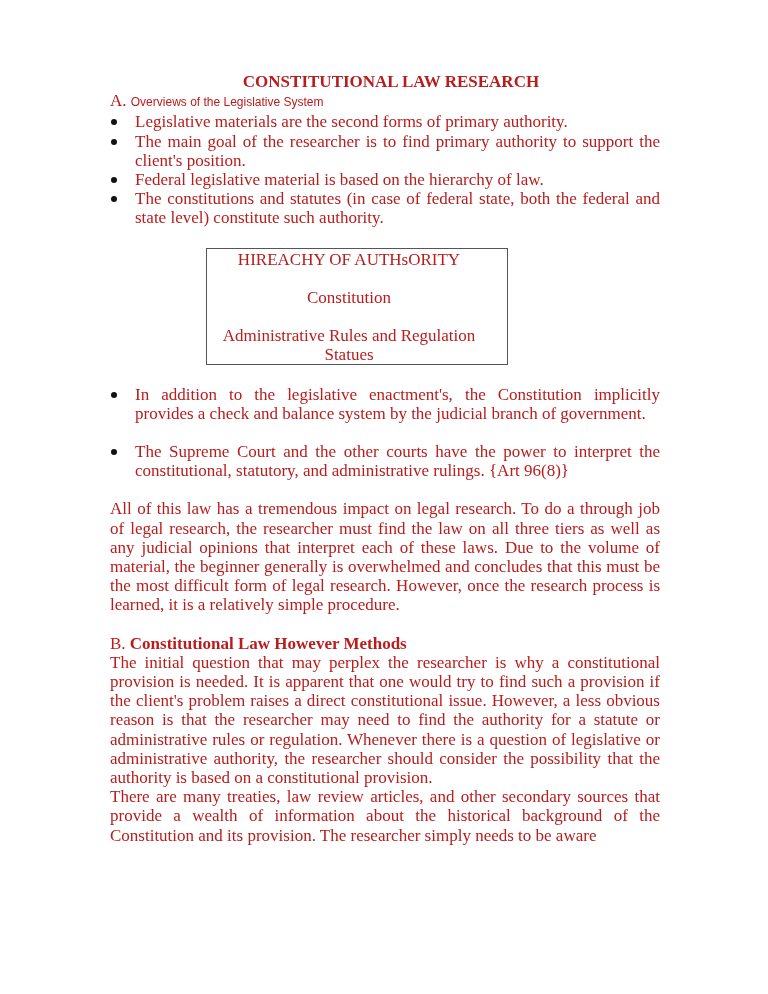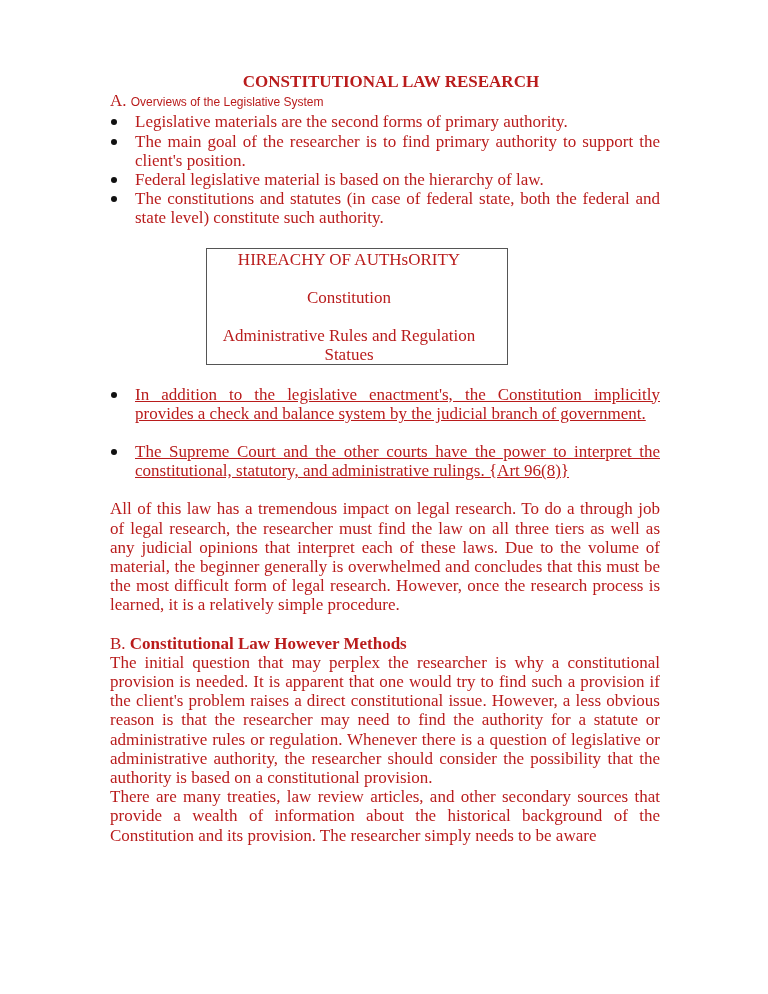--- a/index.html
+++ b/index.html
@@ -16,21 +16,21 @@
     ul.bullets li { position: relative; padding-left: 25px; text-align: justify; }
     ul.bullets li .dot {
       position: absolute; left: 1px; top: 7px; width: 6px; height: 6px; border-radius: 50%; background: #111;
     }
     ul.tight li { margin: 0; }
     .hier-box {
       margin: 20px 0 0 96px; width: 284px; border: 1px solid #555; text-align: center;
       padding: 1px 16px 0 0; line-height: 19px;
     }
     .hier-box .gap { height: 19px; }
-    ul.spaced { margin-top: 20px; text-decoration: underline; }
+    ul.spaced { margin-top: 20px; }
     ul.spaced li + li { margin-top: 19px; }
     p.body { margin: 0; text-align: justify; }
     .para1 { margin-top: 19px !important; }
     .sec-b { margin-top: 19px; }
     .sec-b .b-title { font-weight: bold; }
   </style>
 </head>
 <body>
 
 <div class="page">

